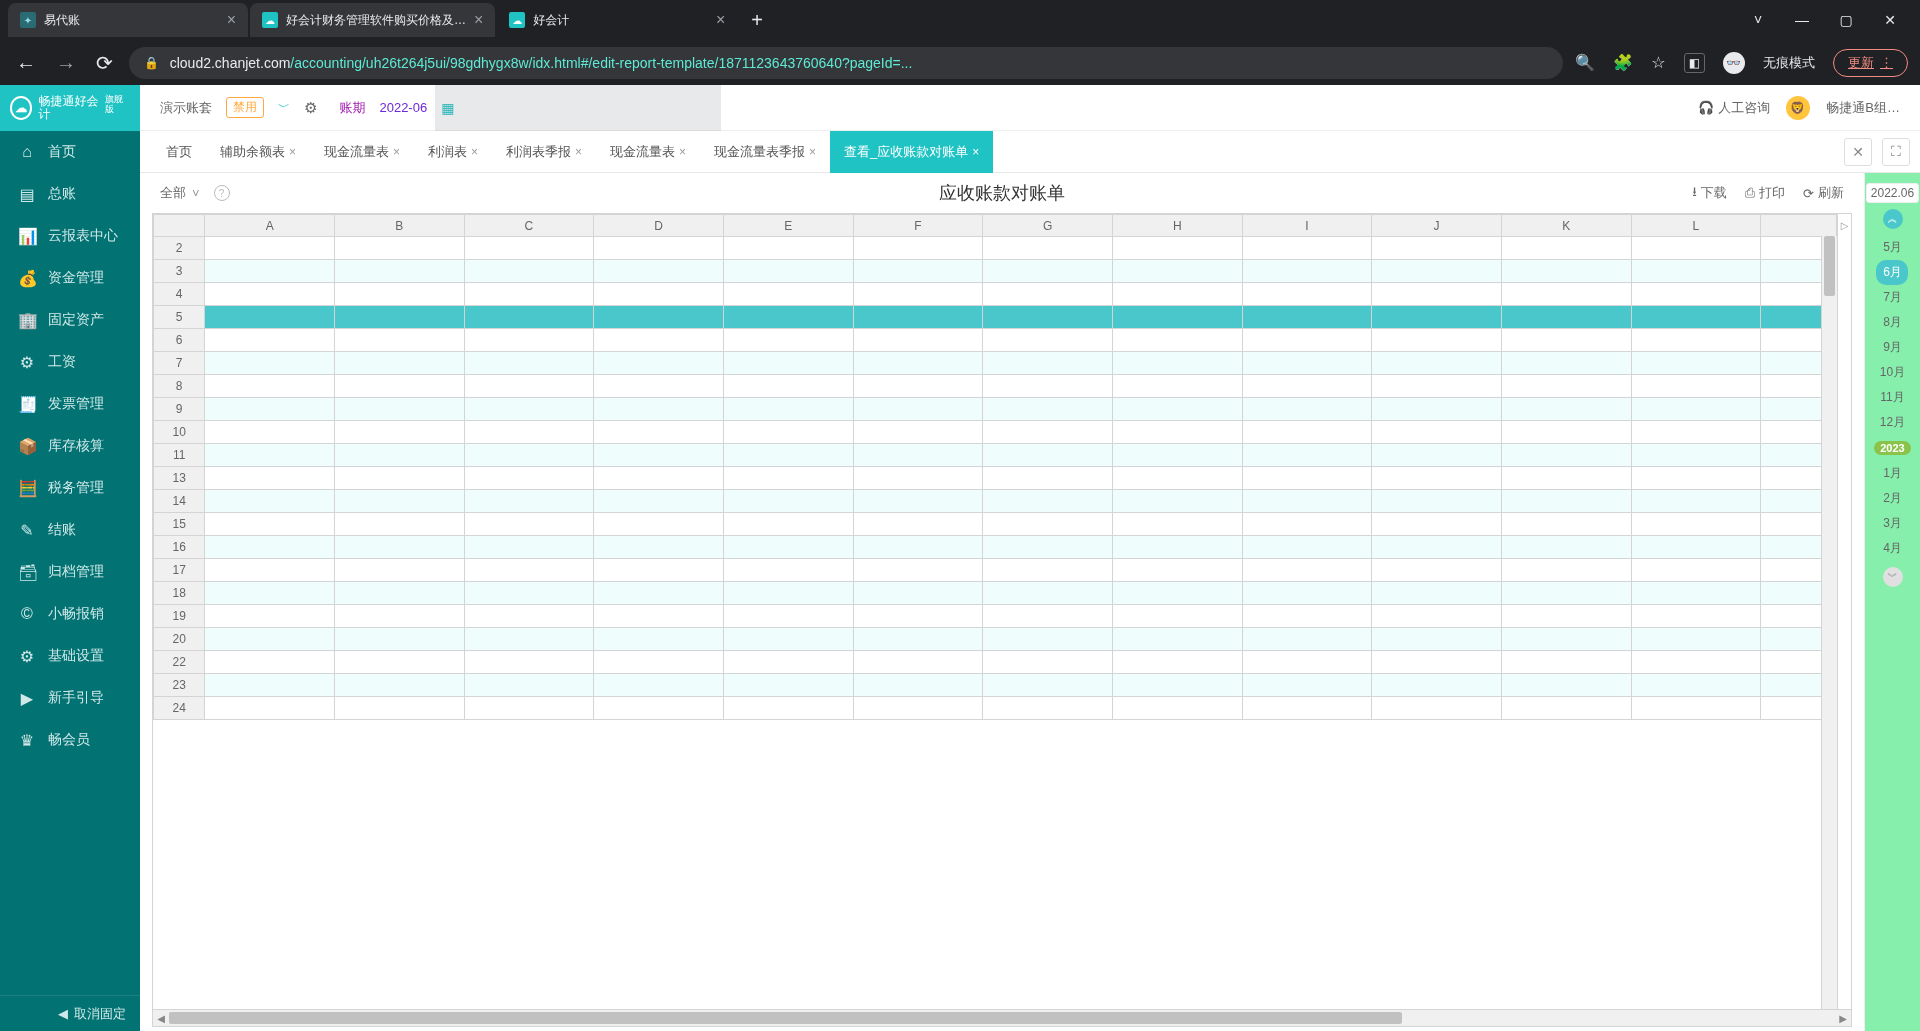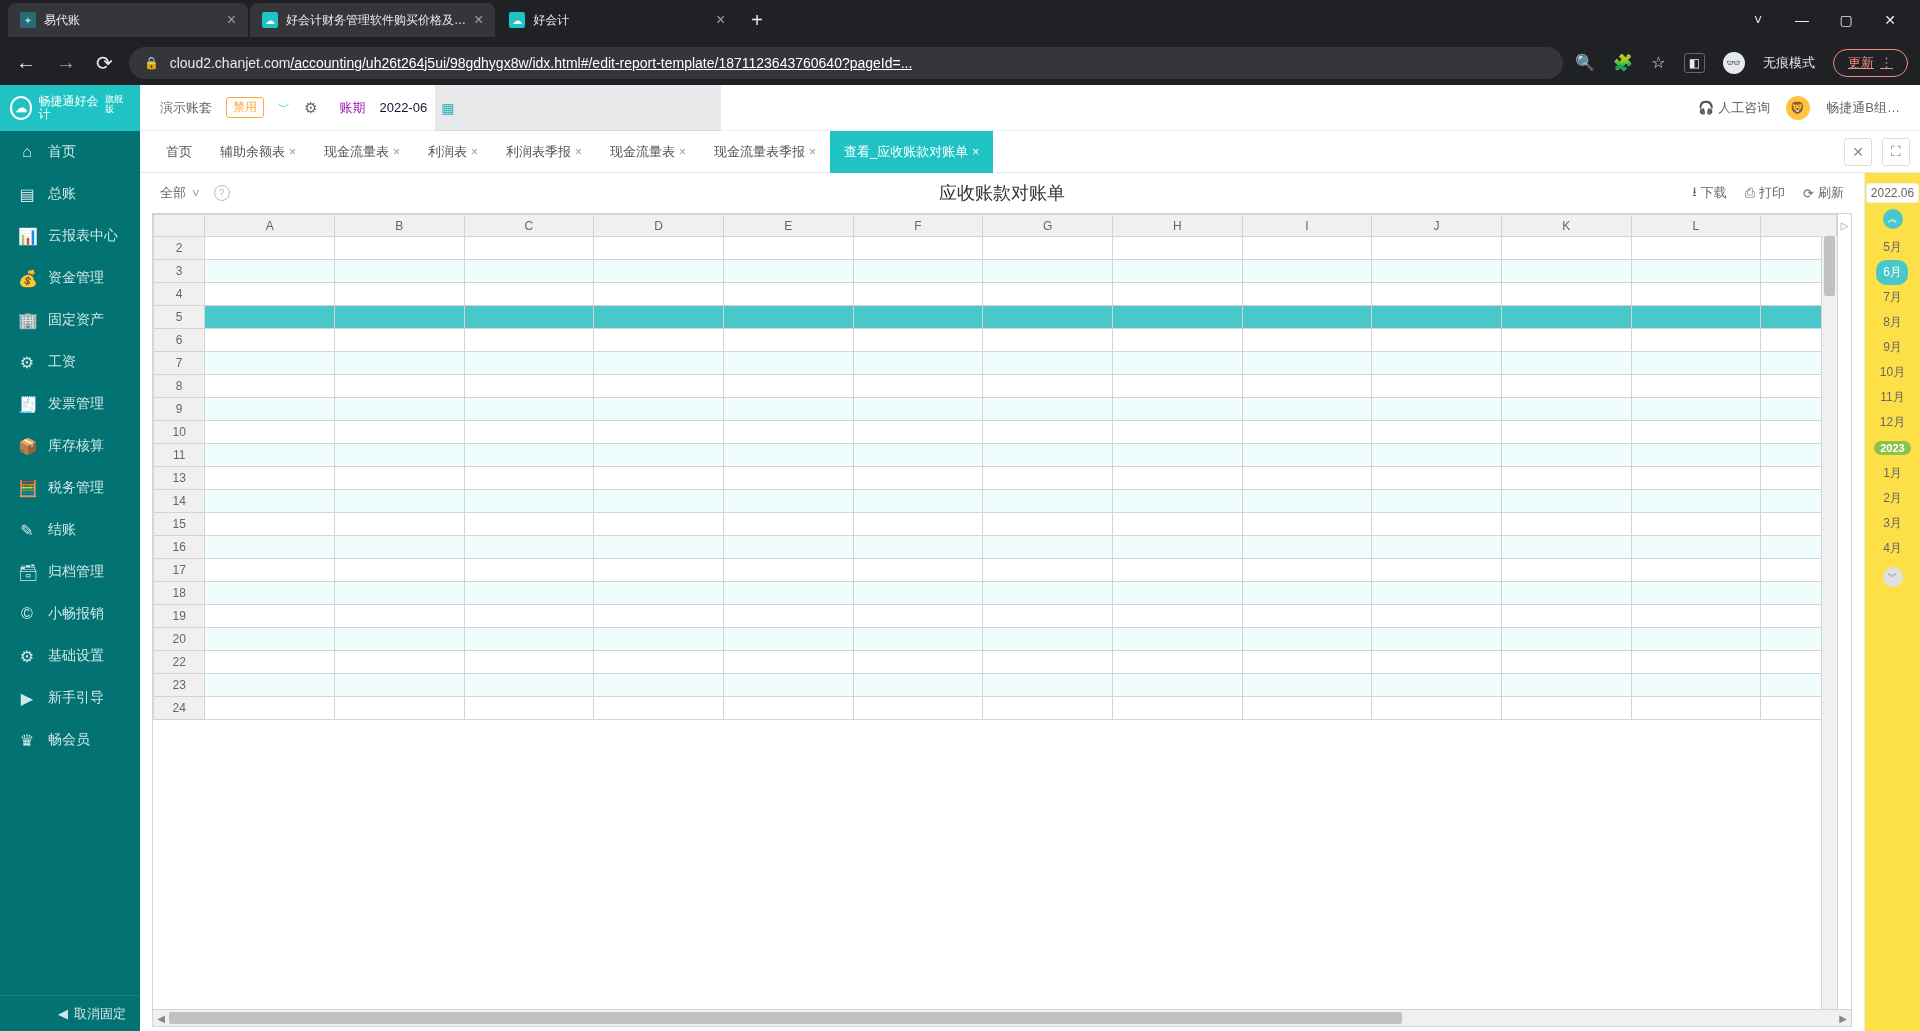--- a/index.html
+++ b/index.html
@@ -16,21 +16,21 @@
   .new-tab { color: #e8eaed; font-size: 20px; padding: 0 12px; }
   .window-controls { margin-left: auto; display: flex; gap: 24px; padding-right: 20px; color: #e8eaed; font-size: 14px; }
   .window-controls span { width: 20px; text-align: center; }
   
   .addr-bar { height: 45px; display: flex; align-items: center; padding: 0 12px; gap: 12px; }
   .nav-btn { color: #9aa0a6; font-size: 20px; padding: 4px; }
   .nav-btn.enabled { color: #e8eaed; }
   .url-box { flex: 1; background: #35363a; border-radius: 20px; height: 32px; display: flex; align-items: center; padding: 0 16px; color: #e8eaed; font-size: 14px; }
   .url-box .lock { margin-right: 10px; color: #9aa0a6; font-size: 12px; }
   .url-host { color: #e8eaed; }
-  .url-path { color: #ffffff; white-space: nowrap; overflow: hidden; text-overflow: ellipsis; text-decoration: underline; }
+  .url-path { color: #5eead4; white-space: nowrap; overflow: hidden; text-overflow: ellipsis; }
   .addr-icons { display: flex; gap: 18px; align-items: center; color: #e8eaed; font-size: 16px; }
   .incognito-icon { width: 22px; height: 22px; background: #e8eaed; border-radius: 50%; display: flex; align-items: center; justify-content: center; color: #202124; font-size: 12px; }
   .update-btn { border: 1px solid #f28b82; color: #f28b82; border-radius: 20px; padding: 4px 14px; font-size: 13px; display: flex; align-items: center; gap: 6px; text-decoration: underline; }
   
   
   .app { position: absolute; top: 85px; left: 0; right: 0; bottom: 0; background: #fff; display: flex; }
   
   
   .sidebar { width: 140px; background: #027273; color: #fff; display: flex; flex-direction: column; }
   .logo-area { height: 46px; background: #1fc3c4; display: flex; align-items: center; padding: 0 10px; font-size: 12px; gap: 6px; }
@@ -43,21 +43,21 @@
   .sidebar-footer { height: 36px; display: flex; align-items: center; justify-content: flex-end; padding: 0 14px; gap: 6px; font-size: 13px; color: #d0e8e8; border-top: 1px solid rgba(255,255,255,0.1); }
   
   
   .main { flex: 1; display: flex; flex-direction: column; background: #fff; min-width: 0; }
   .header-bar { height: 46px; display: flex; align-items: center; padding: 0 20px; font-size: 13px; gap: 14px; border-bottom: 1px solid #eee; position: relative; }
   .demo-badge { color: #666; }
   .disable-btn { border: 1px solid #ffa940; color: #ffa940; border-radius: 3px; padding: 1px 6px; font-size: 12px; }
   .chevron-down { color: #1fc3c4; font-size: 12px; }
   .gear { color: #666; font-size: 15px; }
   .period-label { color: #a21caf; margin-left: 8px; }
-  .period-value { color: #0f172a; }
+  .period-value { color: #6d28d9; }
   .calendar-icon { color: #1fc3c4; font-size: 14px; }
   .header-right { margin-left: auto; display: flex; align-items: center; gap: 16px; font-size: 13px; color: #666; }
   .headset { display: flex; align-items: center; gap: 4px; }
   .user-avatar { width: 24px; height: 24px; border-radius: 50%; background: #ffc53d; display: flex; align-items: center; justify-content: center; font-size: 12px; }
   
   
   .ghost-popup { position: absolute; top: 0; left: 295px; width: 286px; height: 46px; background: rgba(100,110,120,0.15); pointer-events: none; }
   
   
   .tabs-row { height: 42px; display: flex; align-items: center; background: #fff; border-bottom: 1px solid #e8e8e8; padding-left: 12px; position: relative; }
@@ -91,21 +91,21 @@
   .vscroll-stub { position: absolute; right: 0; top: 22px; bottom: 0; width: 16px; background: #f0f0f0; border-left: 1px solid #d4d4d4; }
   .vscroll-stub .thumb { position: absolute; top: 0; left: 2px; right: 2px; height: 60px; background: #c1c1c1; border-radius: 2px; }
   .hscroll-bar { height: 17px; background: #f0f0f0; border: 1px solid #d4d4d4; border-top: none; position: relative; }
   .hscroll-bar .arrow-l { position: absolute; left: 0; top: 0; bottom: 0; width: 16px; display:flex; align-items:center; justify-content:center; color:#888; font-size:10px; }
   .hscroll-bar .arrow-r { position: absolute; right: 0; top: 0; bottom: 0; width: 16px; display:flex; align-items:center; justify-content:center; color:#888; font-size:10px; }
   .hscroll-bar .track { position: absolute; left: 16px; right: 16px; top: 2px; bottom: 2px; }
   .hscroll-bar .thumb { position: absolute; left: 0; width: 74%; top: 0; bottom: 0; background: #c1c1c1; border-radius: 2px; }
   .sheet-side-arrow { width: 14px; border: 1px solid #d4d4d4; border-left: none; display: flex; align-items: flex-start; justify-content: center; padding-top: 6px; color: #999; font-size: 10px; }
   
   
-  .period-rail { width: 56px; background: #fde047; border-left: 1px solid #eee; display: flex; flex-direction: column; align-items: center; padding-top: 10px; gap: 6px; font-size: 12px; color: #666; }
+  .period-rail { width: 56px; background: #86efac; border-left: 1px solid #eee; display: flex; flex-direction: column; align-items: center; padding-top: 10px; gap: 6px; font-size: 12px; color: #666; }
   .period-rail .year-pill { background: #fff; border: 1px solid #eee; padding: 2px 4px; border-radius: 3px; font-size: 12px; }
   .period-rail .nav-up { width: 20px; height: 20px; border-radius: 50%; background: #4ac7cb; color: #fff; display: flex; align-items: center; justify-content: center; font-size: 10px; }
   .period-rail .month { padding: 4px 6px; width: 100%; text-align: center; }
   .period-rail .month.current { background: #4ac7cb; color: #fff; border-radius: 10px; width: 32px; margin: 0 auto; }
   .period-rail .year-divider { background: #8bc34a; color: #fff; border-radius: 10px; padding: 1px 6px; font-size: 11px; font-weight: bold; }
   .period-rail .nav-down { width: 20px; height: 20px; border-radius: 50%; background: #e0e0e0; color: #999; display: flex; align-items: center; justify-content: center; font-size: 10px; }
 </style>
 </head>
 <body>
 

